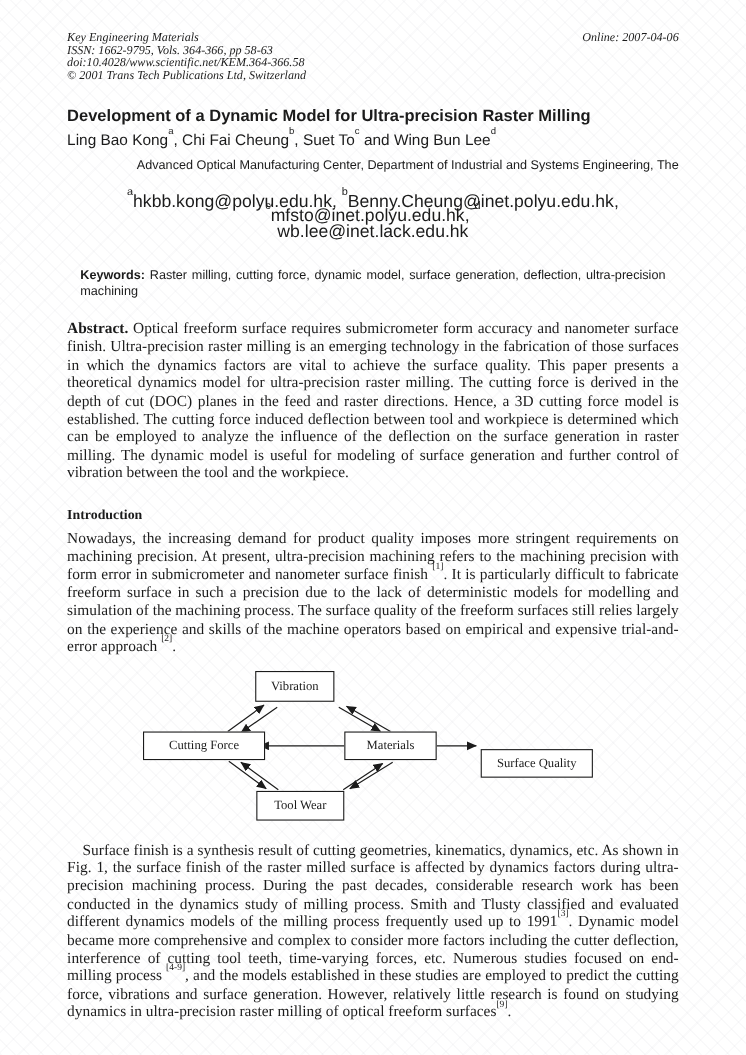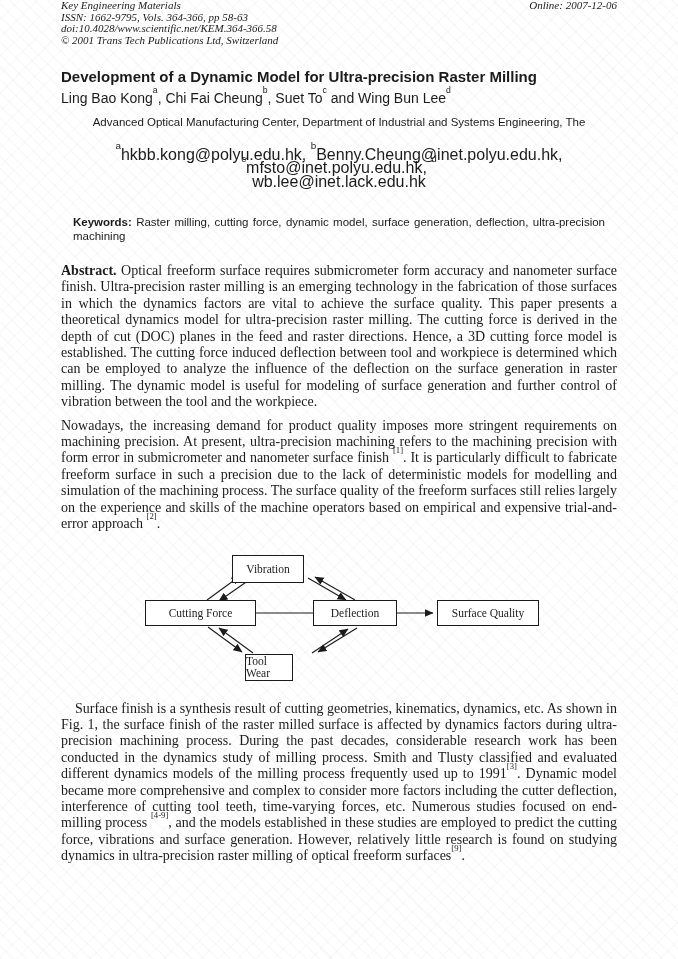--- a/index.html
+++ b/index.html
@@ -7,33 +7,33 @@
     width:678px;height:959px;background:#ffffff;position:relative;overflow:hidden;
     font-family:"Liberation Serif","DejaVu Serif",serif;color:#1b1b1b;
   }
   
   body::before{
     content:"";position:absolute;inset:0;pointer-events:none;
     background-image:
       repeating-linear-gradient(45deg, rgba(150,150,165,0.06) 0 1.5px, transparent 1.5px 9px),
       repeating-linear-gradient(135deg, rgba(150,150,165,0.045) 0 1.5px, transparent 1.5px 13px);
   }
-  .page{box-sizing:border-box;width:678px;height:959px;padding:0 61px 0 61px;position:relative;}
+  .page{box-sizing:border-box;width:678px;height:959px;padding:29px 61px 0 61px;position:relative;}
 
   .jheader{display:flex;justify-content:space-between;align-items:flex-start;
     font-style:italic;font-size:11px;line-height:11.5px;}
   .jheader .jleft div{white-space:nowrap;}
   .jright{white-space:nowrap;}
 
   .title{font-family:"Liberation Sans","DejaVu Sans",sans-serif;font-weight:bold;
     font-size:15px;line-height:17px;text-align:left;margin:22px 0 0;}
   .authors{font-family:"Liberation Sans","DejaVu Sans",sans-serif;font-size:14px;
     line-height:18px;margin-top:4px;}
   .affil{font-family:"Liberation Sans","DejaVu Sans",sans-serif;font-size:11.5px;
-    line-height:13.5px;text-align:center;margin-top:9px;}
+    line-height:13.5px;text-align:right;margin-top:9px;}
   .emails{font-family:Liberation Sans, sans-serif;font-size:16px;
     line-height:13.5px;text-align:center;margin-top:18px;}
 
   .keywords{font-family:"Liberation Sans","DejaVu Sans",sans-serif;font-size:11.5px;
     line-height:14px;text-align:justify;margin:27px 12px 0;}
 
   .body-par{font-size:14px;line-height:16.4px;text-align:justify;margin:20px 0 0;}
   .sect{font-size:12.6px;font-weight:bold;margin:21px 0 0;}
   .p-tight{margin-top:7px;}
   .indent{text-indent:14px;margin-top:13px;}
@@ -53,35 +53,36 @@
 
 <div class="page">
 
   <header class="jheader">
     <div class="jleft">
       <div>Key Engineering Materials</div>
       <div>ISSN: 1662-9795, Vols. 364-366, pp 58-63</div>
       <div>doi:10.4028/www.scientific.net/KEM.364-366.58</div>
       <div>© 2001 Trans Tech Publications Ltd, Switzerland</div>
     </div>
-    <div class="jright">Online: 2007-12-06</div>
+    <div class="jright">Online: 2007-04-06</div>
   </header>
 
   <h1 class="title">Development of a Dynamic Model for Ultra-precision Raster Milling</h1>
 
   <div class="authors"><span>Ling Bao Kong</span><sup>a</sup><span>, Chi Fai Cheung</span><sup>b</sup><span>, Suet To</span><sup>c</sup><span> and Wing Bun Lee</span><sup>d</sup></div>
 
   <div class="affil"><span>Advanced Optical Manufacturing Center, Department of Industrial and Systems Engineering, The</span><br></div>
 
   <div class="emails"><sup>a</sup><span>hkbb.kong@polyu.edu.hk, </span><sup>b</sup><span>Benny.Cheung@inet.polyu.edu.hk,  </span><sup>c</sup><span>mfsto@inet.polyu.edu.hk, </span><sup>d</sup><br><span>wb.lee@inet.lack.edu.hk</span></div>
 
   <p class="keywords"><b>Keywords:</b><span> Raster milling, cutting force, dynamic model, surface generation, deflection, ultra-precision machining</span></p>
 
   <p class="body-par"><b>Abstract.</b><span> Optical freeform surface requires submicrometer form accuracy and nanometer surface finish. Ultra-precision raster milling is an emerging technology in the fabrication of those surfaces in which the dynamics factors are vital to achieve the surface quality. This paper presents a theoretical dynamics model for ultra-precision raster milling. The cutting force is derived in the depth of cut (DOC) planes in the feed and raster directions. Hence, a 3D cutting force model is established. The cutting force induced deflection between tool and workpiece is determined which can be employed to analyze the influence of the deflection on the surface generation in raster milling. The dynamic model is useful for modeling of surface generation and further control of vibration between the tool and the workpiece.</span></p>
 
+  <h2 class="sect">Introduction</h2>
 
   <p class="body-par p-tight"><span>Nowadays, the increasing demand for product quality imposes more stringent requirements on machining precision. At present, ultra-precision machining refers to the machining precision with form error in submicrometer and nanometer surface finish </span><sup>[1]</sup><span>. It is particularly difficult to fabricate freeform surface in such a precision due to the lack of deterministic models for modelling and simulation of the machining process. The surface quality of the freeform surfaces still relies largely on the experience and skills of the machine operators based on empirical and expensive trial-and-error approach </span><sup>[2]</sup><span>.</span></p>
 
   <figure class="fig" style="margin-left:0;margin-right:0;">
     <div class="diagram">
       <svg width="556" height="145" viewBox="0 0 556 145">
         <defs>
           <marker id="ah" markerWidth="10" markerHeight="9" refX="8.5" refY="4" orient="auto" markerUnits="userSpaceOnUse">
             <path d="M0,0 L9,4 L0,8 z" fill="#1b1b1b"></path>
           </marker>
@@ -98,23 +99,23 @@
 
           <line x1="336" y1="70" x2="372" y2="70" marker-end="url(#ah)"></line>
 
           <line x1="147" y1="84" x2="181" y2="109" marker-end="url(#ah)"></line>
           <line x1="192" y1="110" x2="158" y2="85" marker-end="url(#ah)"></line>
 
           <line x1="251" y1="110" x2="287" y2="86" marker-end="url(#ah)"></line>
           <line x1="296" y1="85" x2="257" y2="109" marker-end="url(#ah)"></line>
         </g>
       </svg>
-      <div class="nodebox" style="left:171px;top:12px;width:72px;height:28px;">Vibration</div>
-      <div class="nodebox" style="left:84px;top:57px;width:111px;height:26px;">Cutting Force</div>
-      <div class="nodebox" style="left:252px;top:57px;width:84px;height:26px;">Deflection</div>
-      <div class="nodebox" style="left:376px;top:57px;width:102px;height:26px;">Surface Quality</div>
-      <div class="nodebox" style="left:184px;top:111px;width:48px;height:27px;">Tool Wear</div>
+      <div class="nodebox" style="left:171px;top:2px;width:72px;height:28px;">Vibration</div>
+      <div class="nodebox" style="left:69px;top:57px;width:111px;height:26px;">Cutting Force</div>
+      <div class="nodebox" style="left:252px;top:57px;width:84px;height:26px;">Materials</div>
+      <div class="nodebox" style="left:376px;top:73px;width:102px;height:26px;">Surface Quality</div>
+      <div class="nodebox" style="left:172px;top:111px;width:80px;height:27px;">Tool Wear</div>
     </div>
   </figure>
 
   <p class="body-par indent"><span>Surface finish is a synthesis result of cutting geometries, kinematics, dynamics, etc. As shown in Fig. 1, the surface finish of the raster milled surface is affected by dynamics factors during ultra-precision machining process. During the past decades, considerable research work has been conducted in the dynamics study of milling process. Smith and Tlusty classified and evaluated different dynamics models of the milling process frequently used up to 1991</span><sup>[3]</sup><span>. Dynamic model became more comprehensive and complex to consider more factors including the cutter deflection, interference of cutting tool teeth, time-varying forces, etc. Numerous studies focused on end-milling process </span><sup>[4-9]</sup><span>, and the models established in these studies are employed to predict the cutting force, vibrations and surface generation. However, relatively little research is found on studying dynamics in ultra-precision raster milling of optical freeform surfaces</span><sup>[9]</sup><span>.</span></p>
 
 </div>
 
 </body></html>

